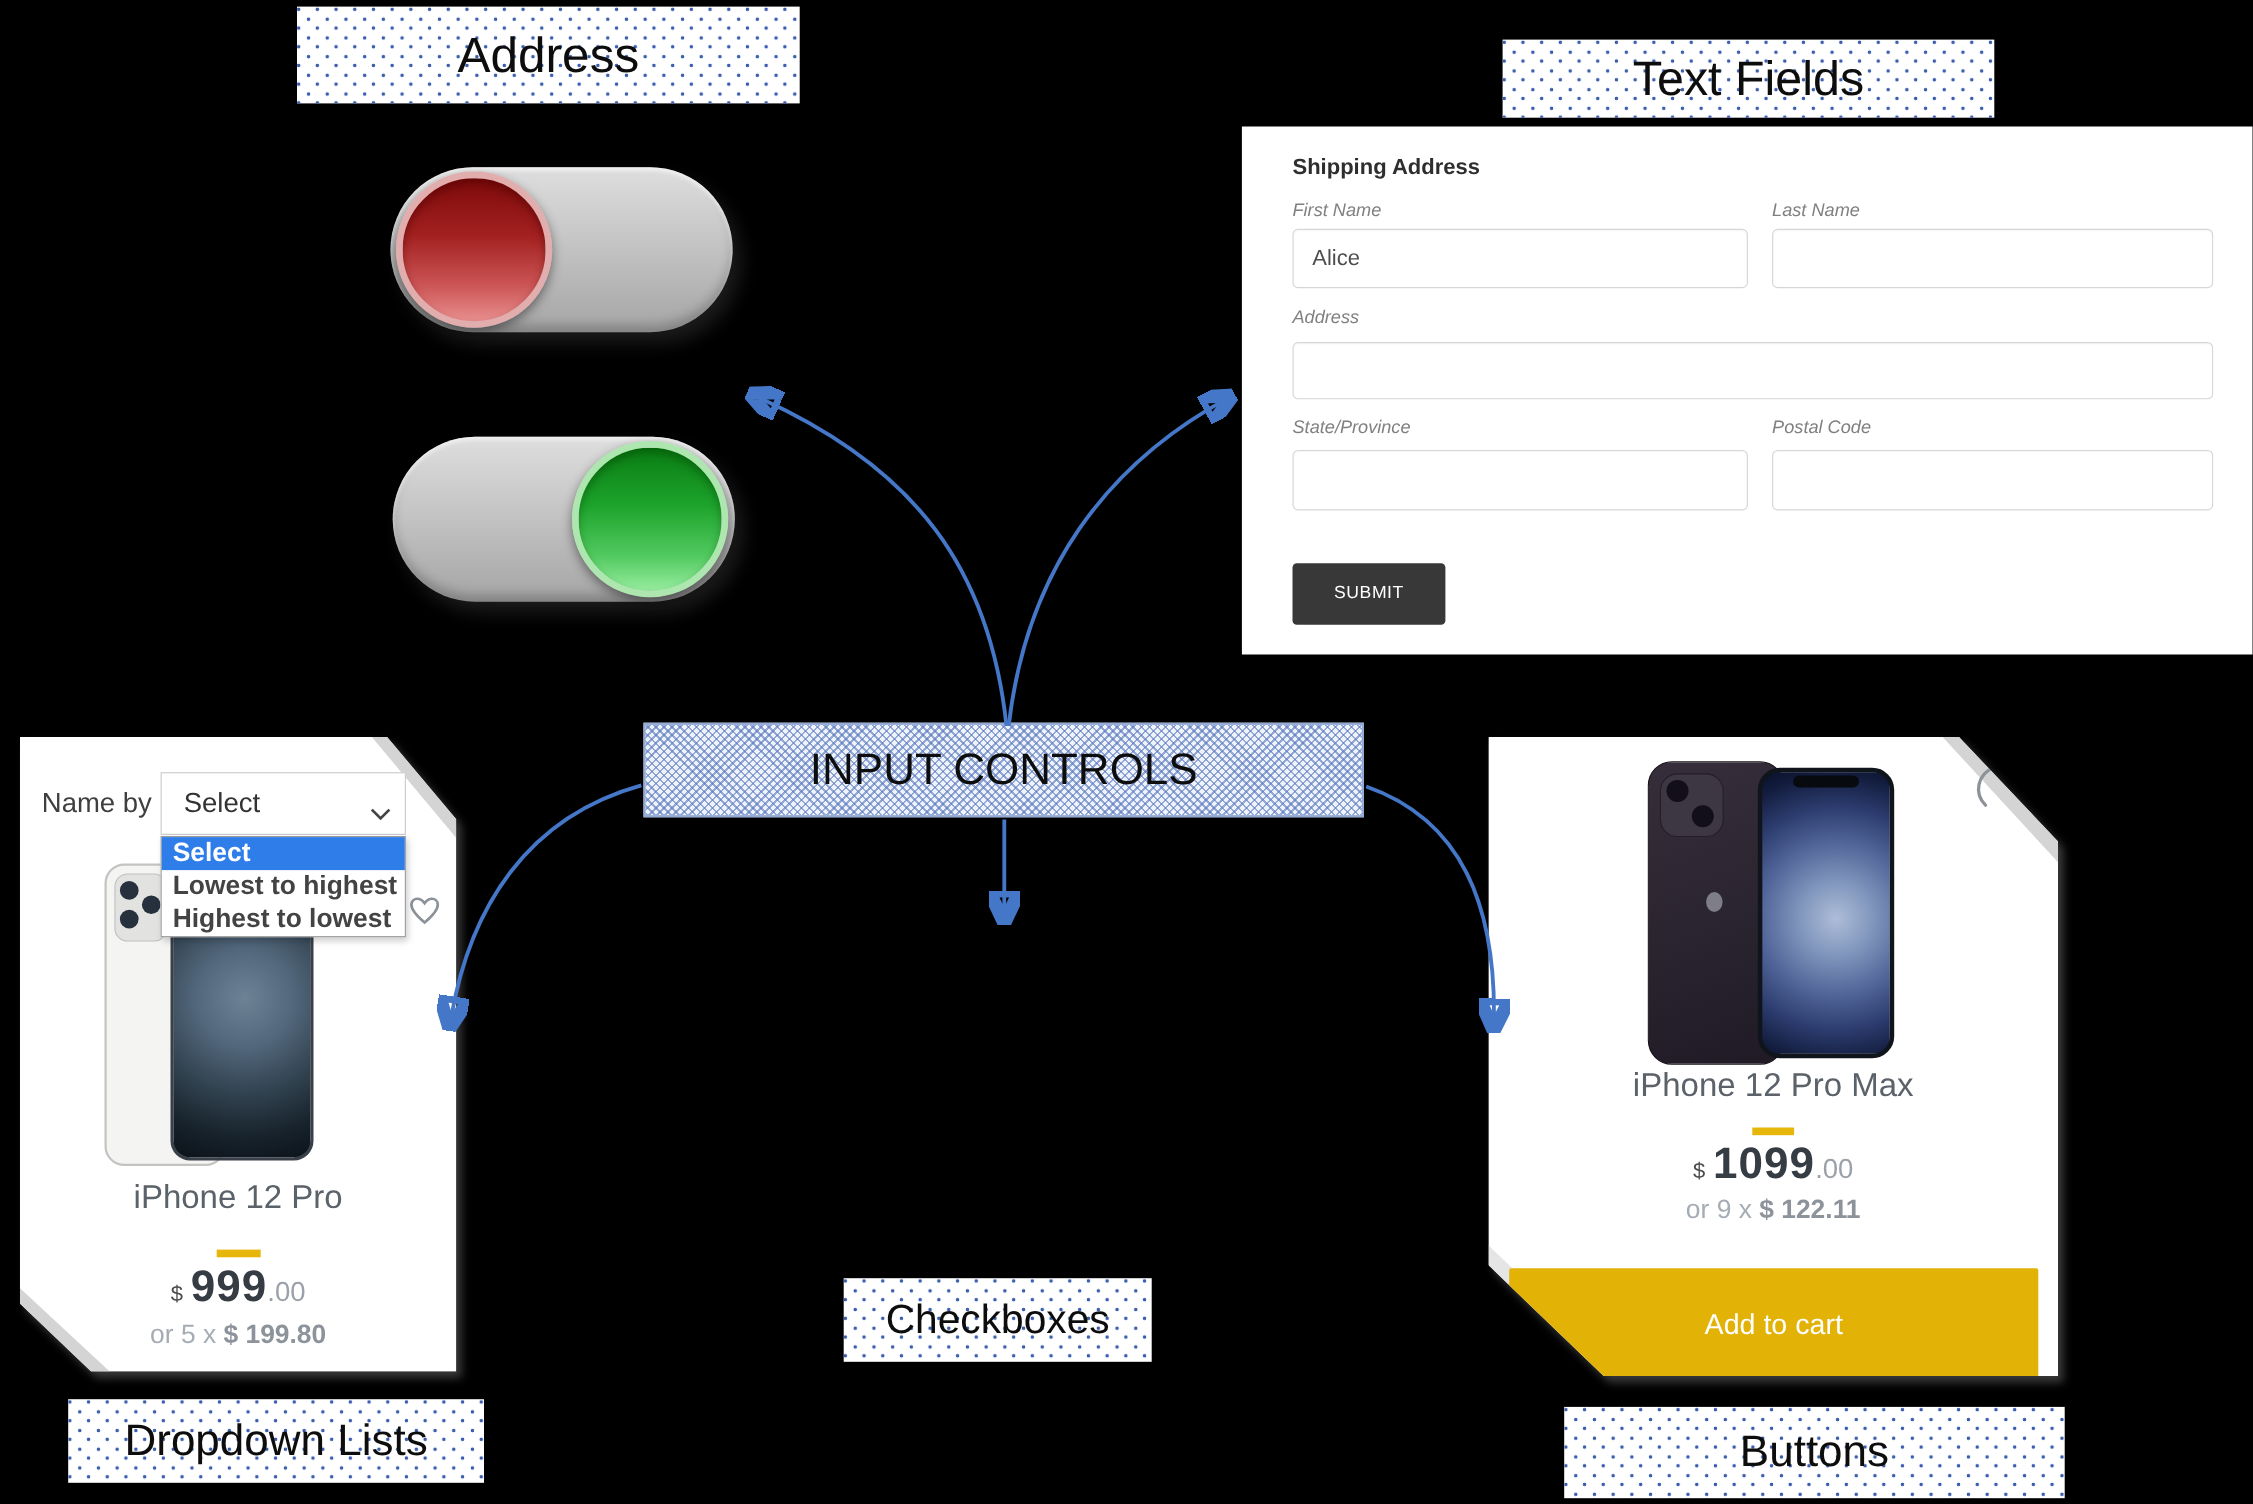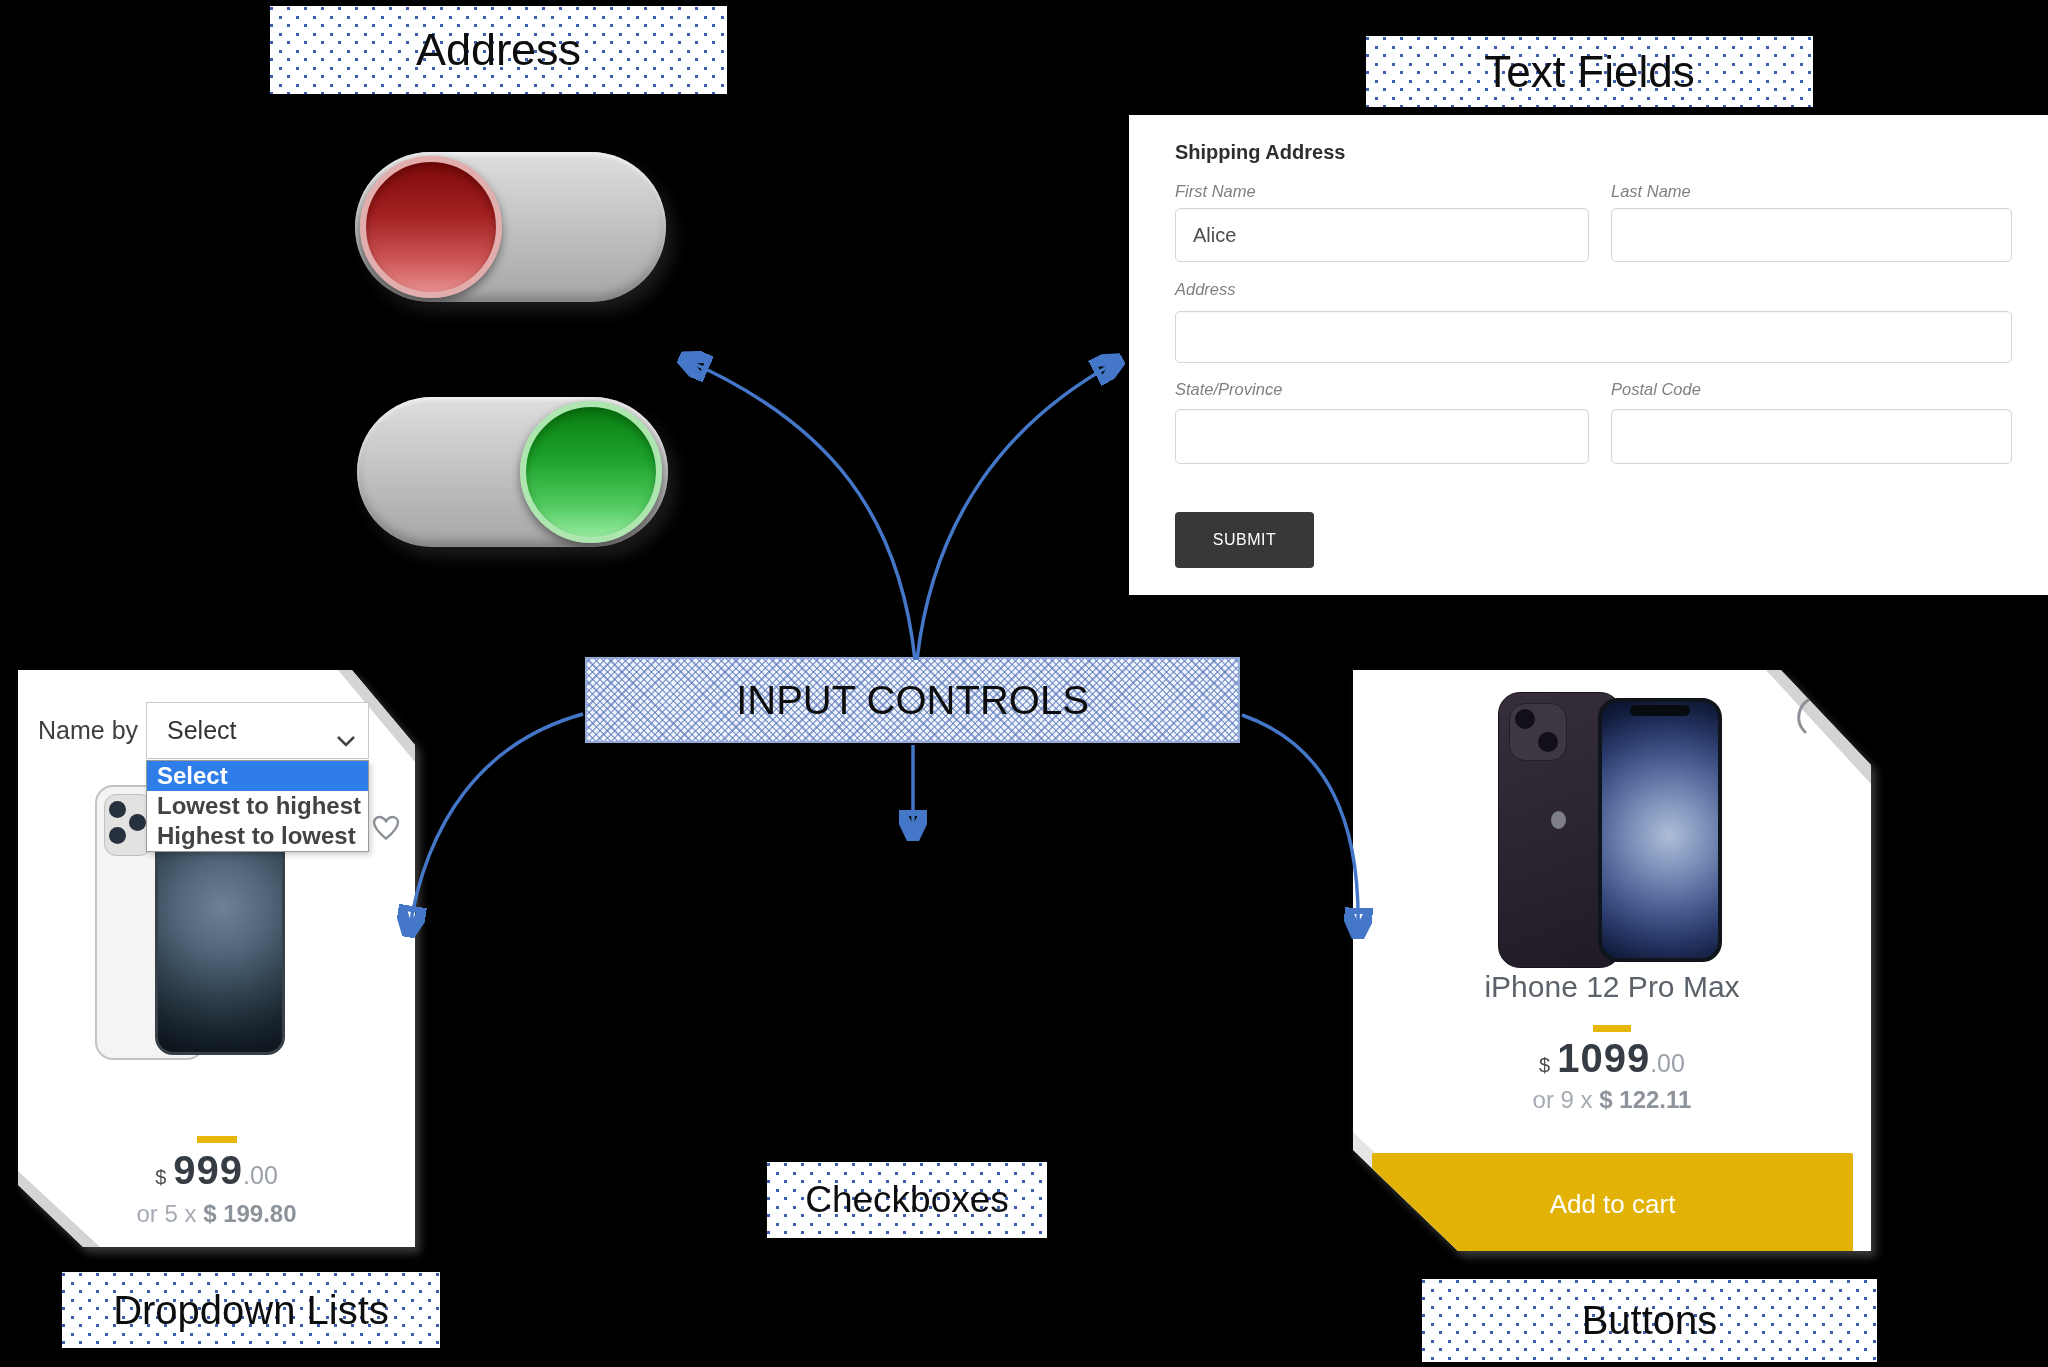--- a/index.html
+++ b/index.html
@@ -213,20 +213,21 @@
         <div class="option">Lowest to highest</div>
         <div class="option">Highest to lowest</div>
       </div>
 
       <span class="heart">
         <svg viewBox="0 0 24 24" width="32" height="32">
             <path d="M12 20 C5 14 3 10.5 3 7.8 C3 5.4 4.9 3.8 7 3.8 C8.8 3.8 10.6 4.9 12 6.9 C13.4 4.9 15.2 3.8 17 3.8 C19.1 3.8 21 5.4 21 7.8 C21 10.5 19 14 12 20 Z" fill="none" stroke="#8d9298" stroke-width="1.8"></path>
           </svg>
       </span>
 
+      <div class="prod-title" style="top:402px;">iPhone 12 Pro</div>
       <div class="divider" style="top:466px;"></div>
       <div class="price-row" style="top:478px;">
         <span class="cur">$</span><span class="price-whole">999</span><span class="price-frac">.00</span>
       </div>
       <div class="installment" style="top:530px;">
         <span>or 5 x</span>
         <b>$ 199.80</b>
       </div>
     </div>
   </div>

